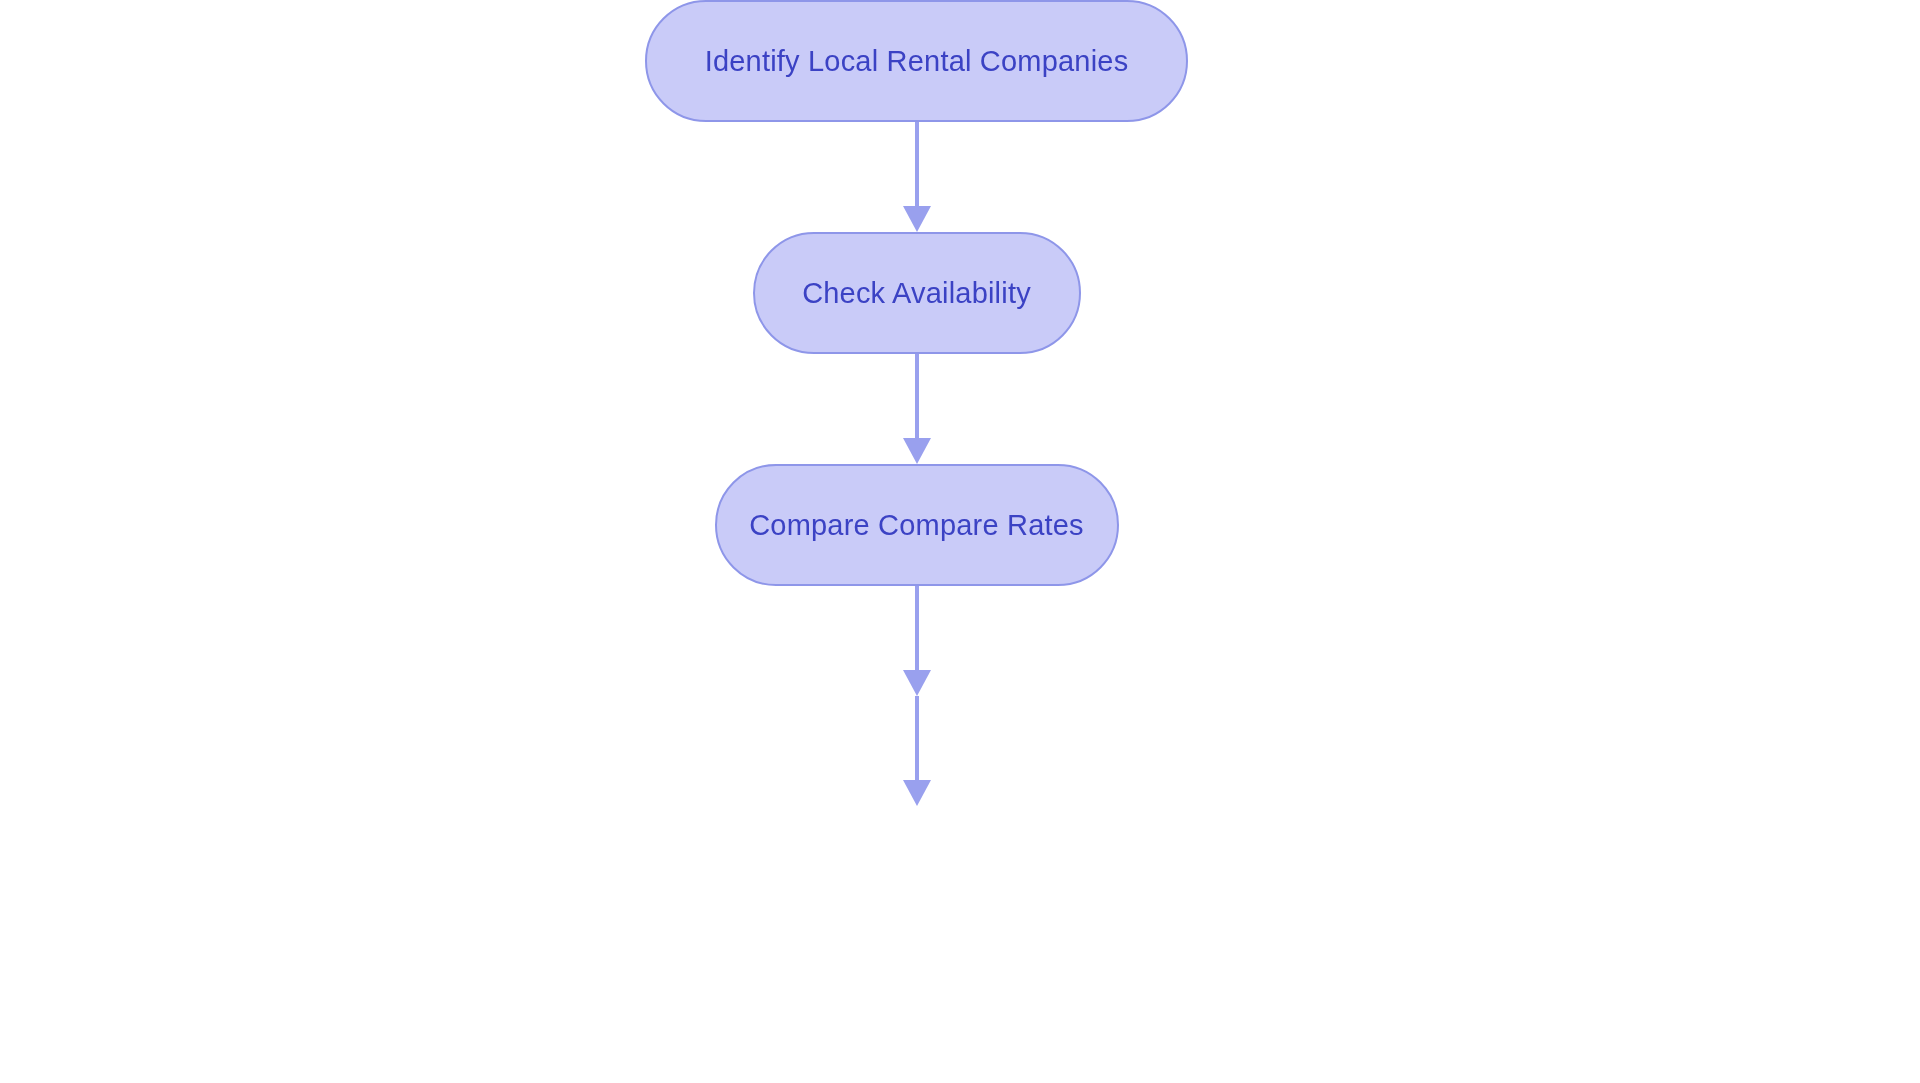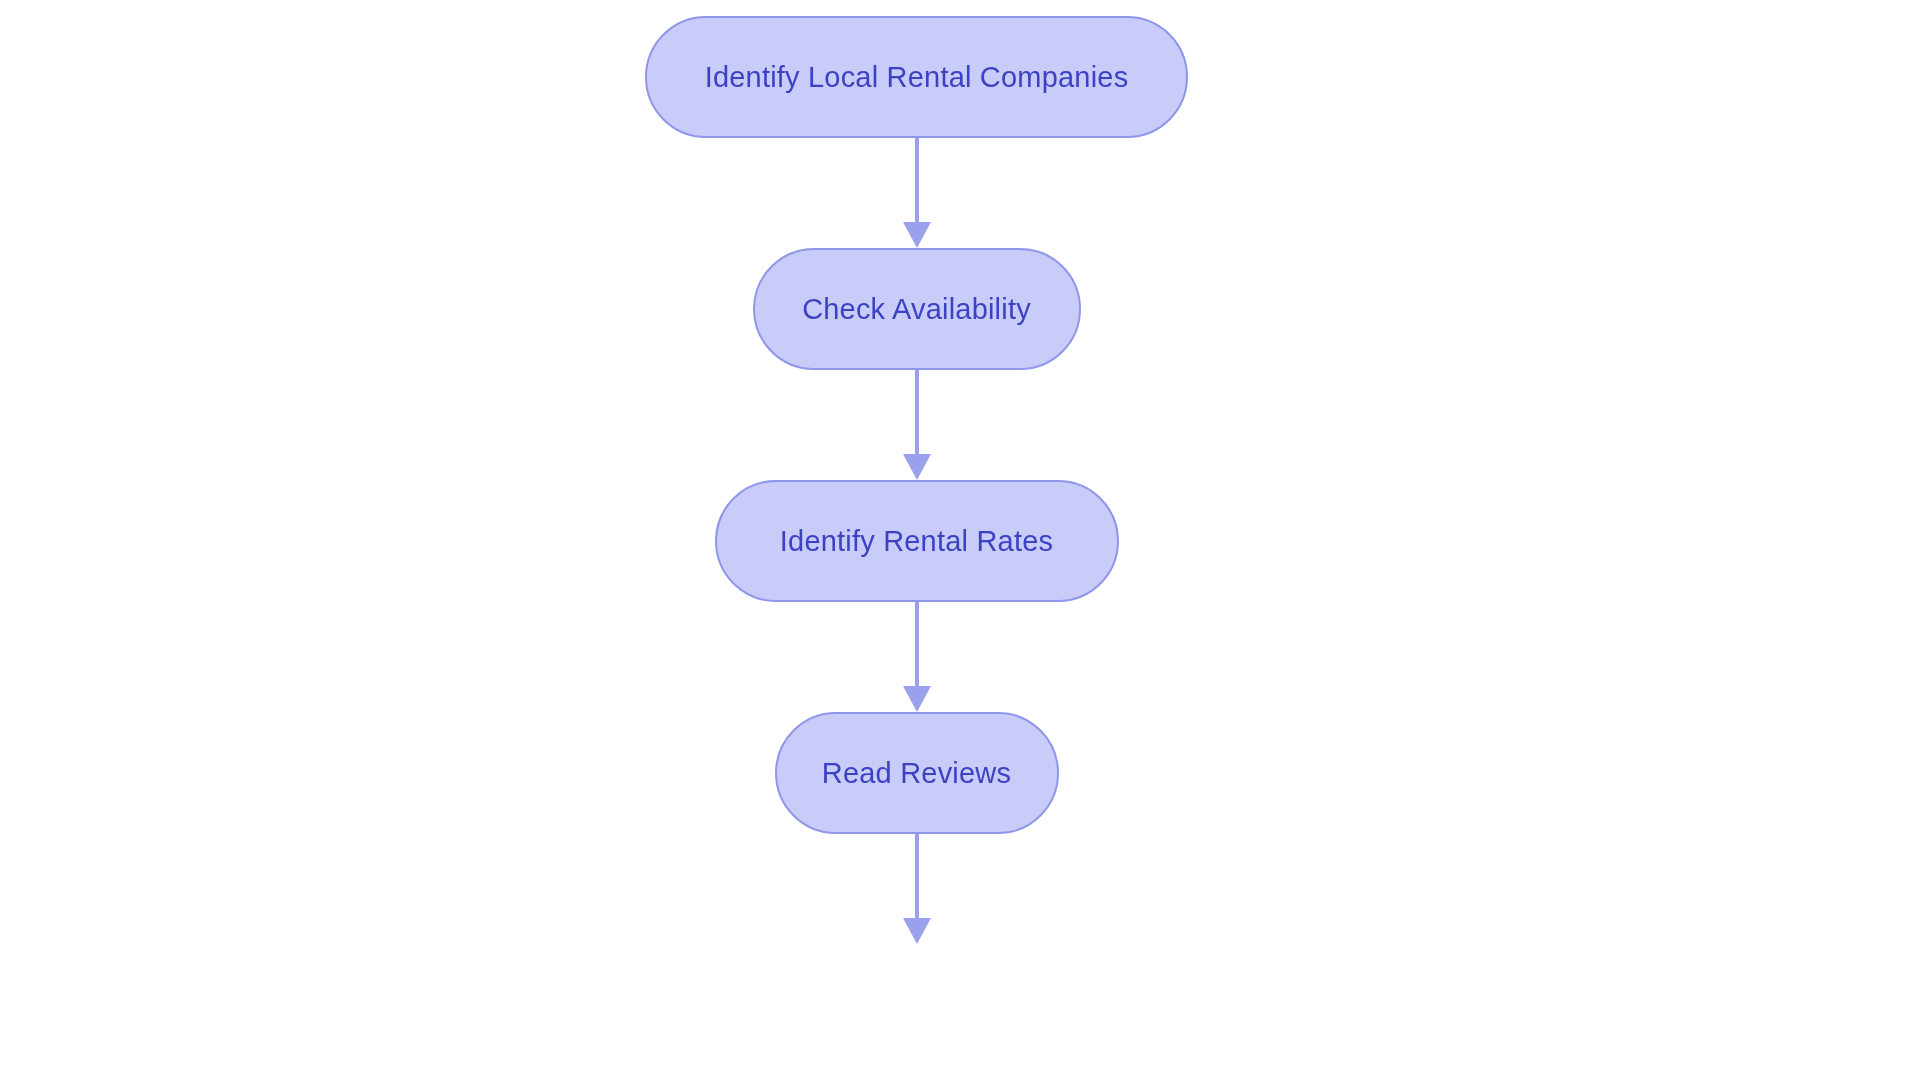--- a/index.html
+++ b/index.html
@@ -16,21 +16,20 @@
     background: var(--background);
     font-family: "Liberation Sans", "DejaVu Sans", sans-serif;
     overflow: hidden;
   }
   .flowchart {
     width: 1833px;
     height: 1083px;
     display: flex;
     flex-direction: column;
     align-items: center;
-    padding-top: 16px;
   }
   .node {
     height: 122px;
     border-radius: 61px;
     background: var(--node-fill);
     border: 2px solid var(--node-border);
     display: flex;
     align-items: center;
     justify-content: center;
     color: var(--text-color);
@@ -81,31 +80,28 @@
   <div class="node node-2">
     <span>Check Availability</span>
   </div>
 
   <div class="connector">
     <div class="line"></div>
     <div class="arrowhead"></div>
   </div>
 
   <div class="node node-3">
-    <span>Identify Rental Rates</span>
+    <span>Compare Compare Rates</span>
   </div>
 
   <div class="connector">
     <div class="line"></div>
     <div class="arrowhead"></div>
   </div>
 
-  <div class="node node-4">
-    <span>Read Reviews</span>
-  </div>
 
   <div class="connector">
     <div class="line"></div>
     <div class="arrowhead"></div>
   </div>
 
 
 </div>
 
 </body></html>

